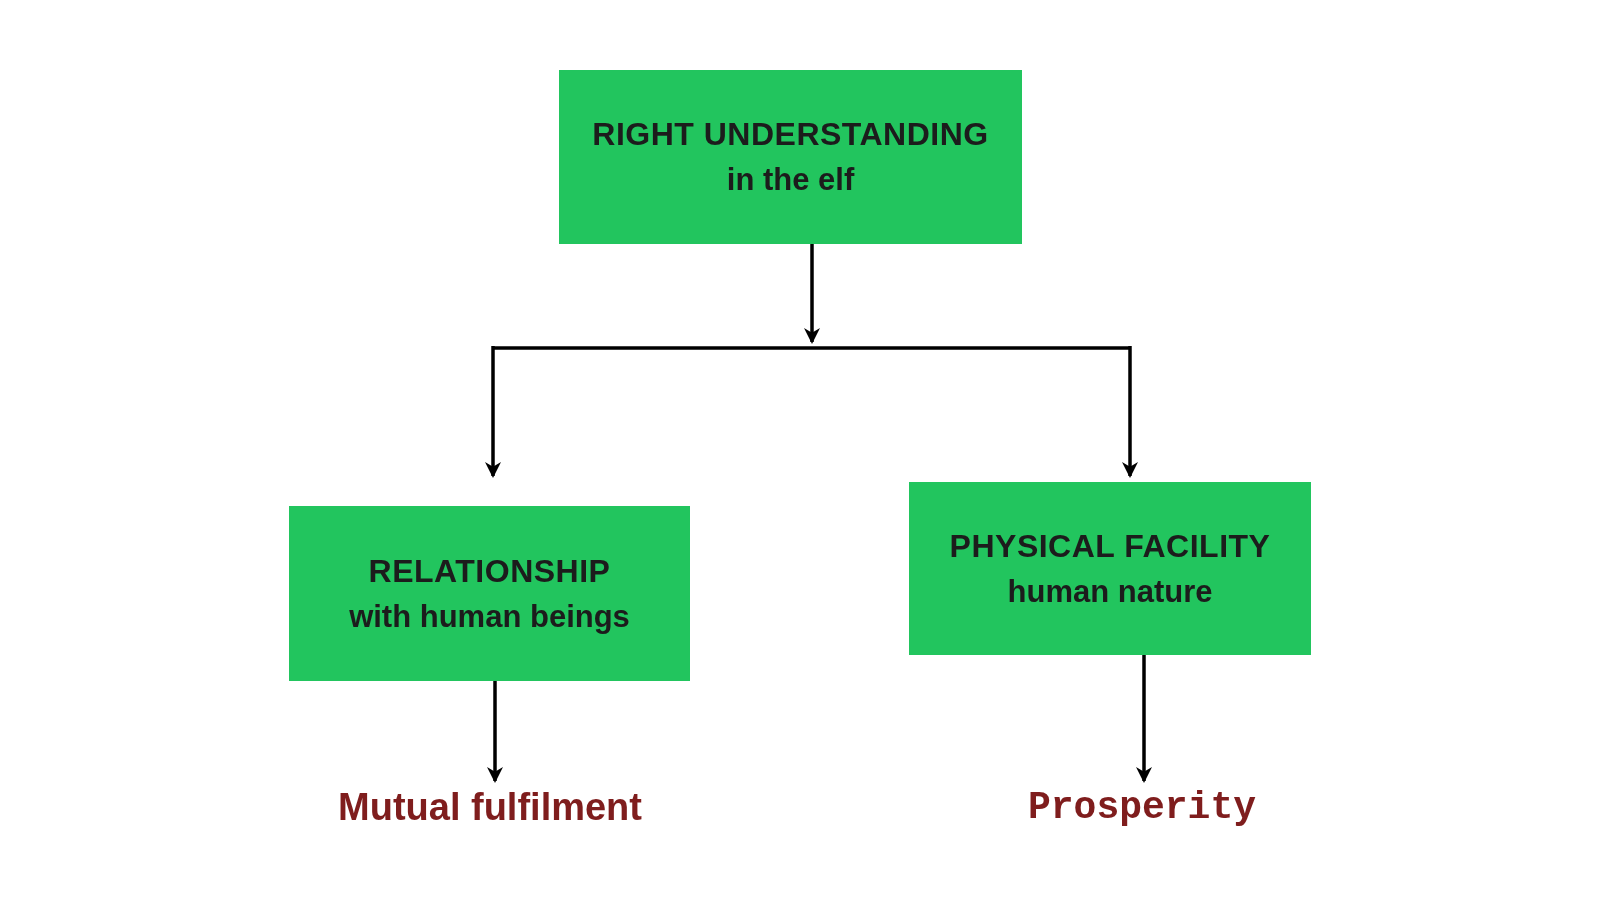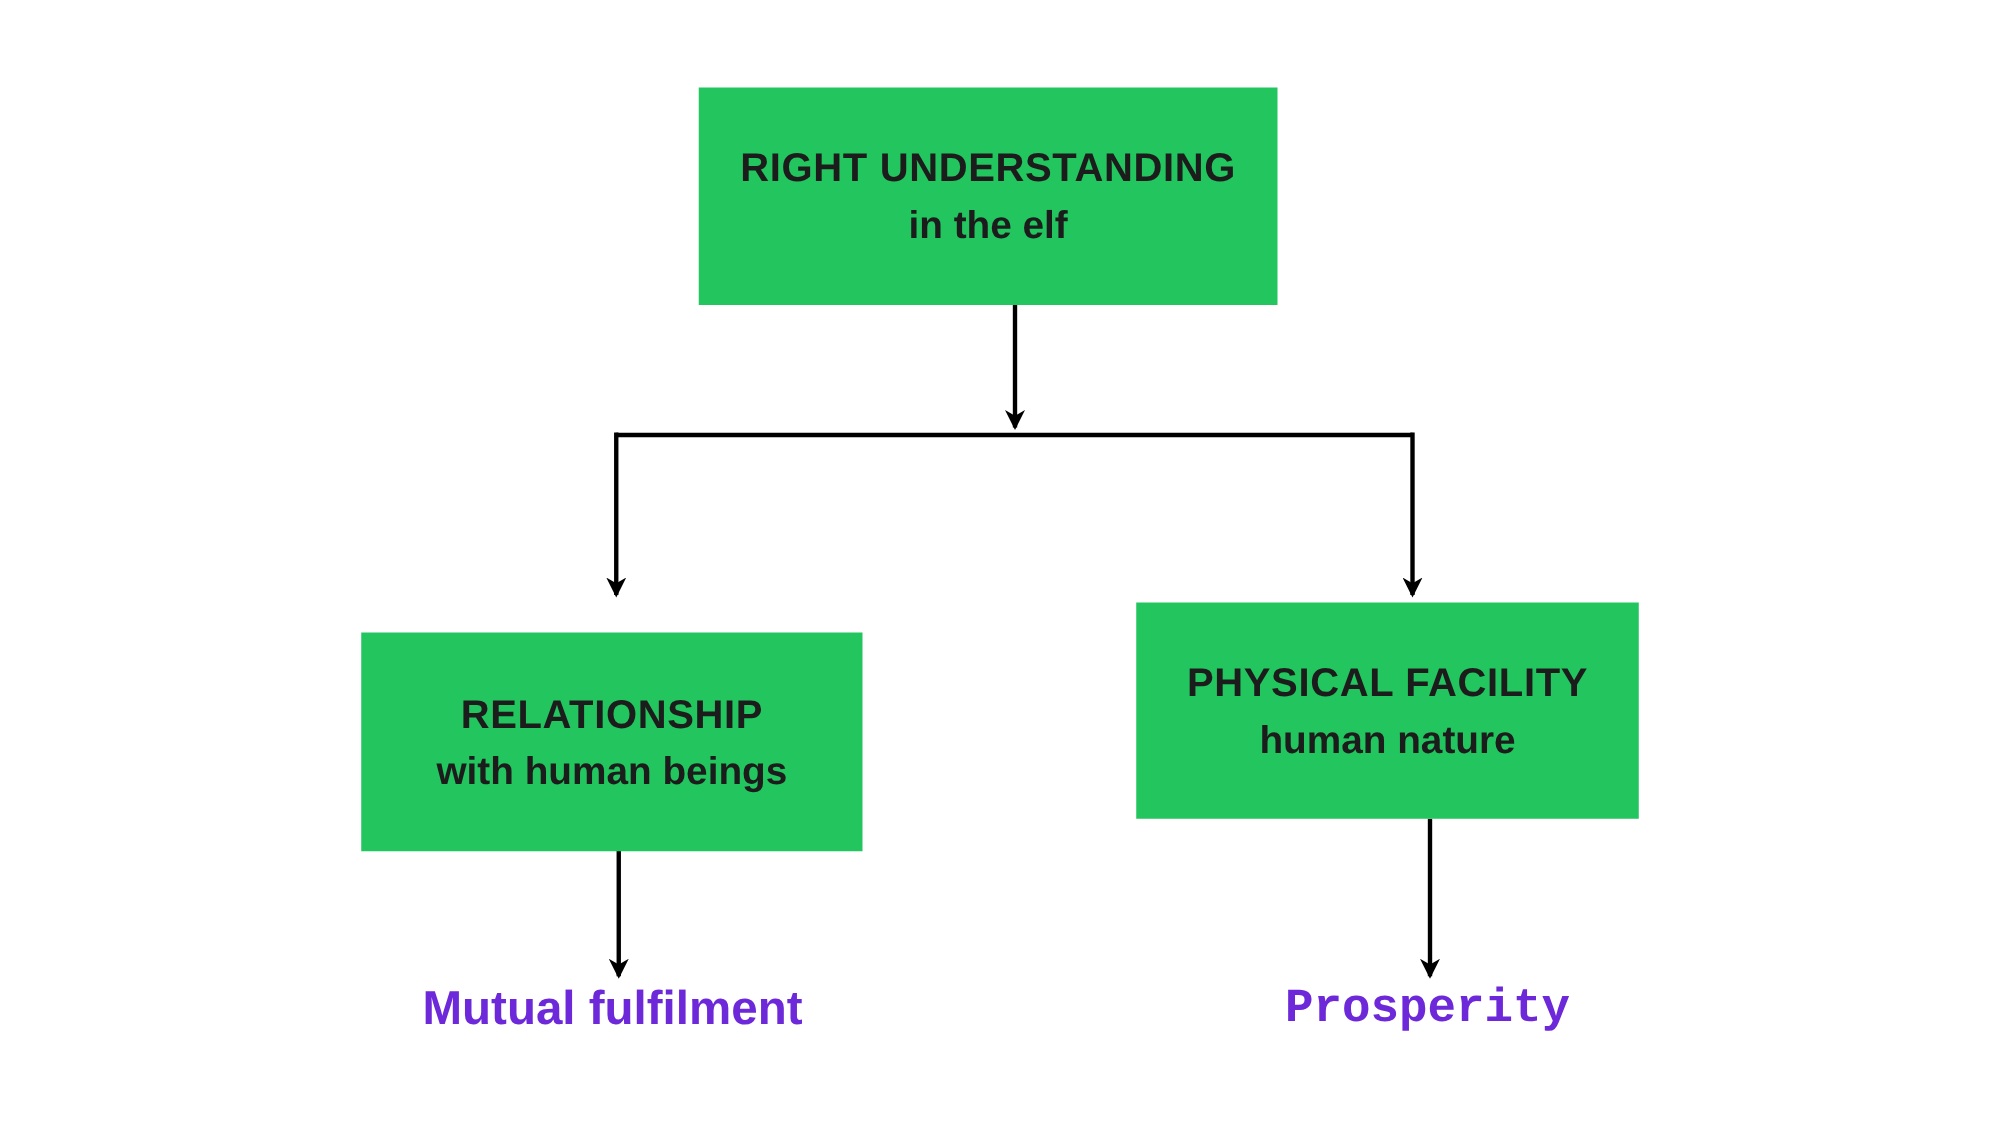--- a/index.html
+++ b/index.html
@@ -47,21 +47,21 @@
   }
   .box-root  { left: 559px; top: 70px;  width: 463px; height: 174px; }
   .box-left  { left: 289px; top: 482px; width: 401px; height: 175px; margin-top: 24px; }
   .box-right { left: 909px; top: 482px; width: 402px; height: 173px; }
   .outcome-label {
     position: absolute;
     width: 400px;
     text-align: center;
     font-size: 38px;
     font-weight: 700;
-    color: #6d28d9;
+    color: #7f1d1d;
     white-space: nowrap;
   }
   .outcome-left  { left: 290px; top: 786px; }
   .outcome-right { left: 942px; top: 786px; font-family: Liberation Mono, monospace; }
 </style>
 </head>
 <body>
 
 <div class="canvas">
 

